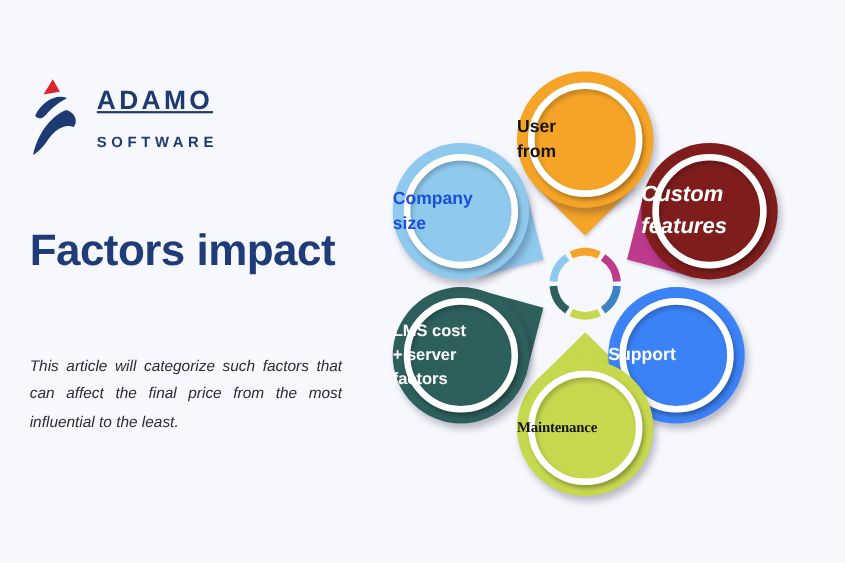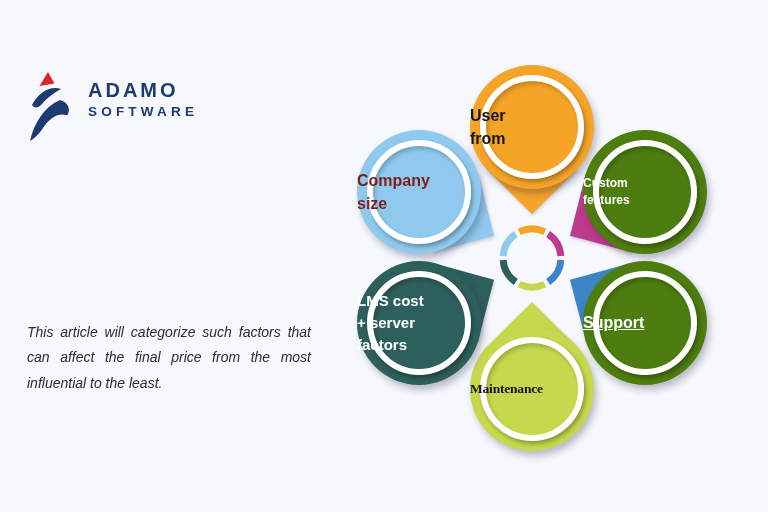--- a/index.html
+++ b/index.html
@@ -9,24 +9,24 @@
     overflow: hidden;
     background: #F7F8FD;
     font-family: "Liberation Sans", sans-serif;
   }
 
   
   .logo { position: absolute; left: 30px; top: 68px; display: flex; align-items: flex-start; }
   .logo-icon { width: 50px; height: 76px; }
   .logo-text { margin-left: 8px; margin-top: 12px; color: #1E3A72; }
   .logo-brand {
-    font-size: 20px; font-weight: 700; letter-spacing: 3px; line-height: 1;
+    font-size: 24px; font-weight: 700; letter-spacing: 3px; line-height: 1; text-decoration: underline;
   }
   .logo-sub {
-    font-size: 13.5px; font-weight: 700; letter-spacing: 4.2px; line-height: 1; margin-top: 5px;
+    font-size: 13.5px; font-weight: 700; letter-spacing: 4.2px; line-height: 1; margin-top: 19px;
   }
 
   
   .headline {
     position: absolute; left: 27px; top: 204px;
     font-size: 40px; font-weight: 700; line-height: 1.24;
     color: #1F3C78; letter-spacing: -0.5px;
   }
   .headline .hl-red { color: #D7282F; }
   .description {
@@ -48,42 +48,43 @@
     box-shadow: 3px 5px 7px rgba(30,30,60,0.28);
   }
   .bubble::before {
     content: ""; position: absolute; inset: 10px; border-radius: 50%;
     border: 6px solid #FFFFFF;
     box-shadow: 2px 3px 4px rgba(0,0,0,0.30), inset 2px 3px 4px rgba(0,0,0,0.20);
   }
   .bubble span { display: block; position: relative; line-height: 1.45; }
 
   .bubble-user        { left: 470px; top:  65px; background: #F6A428; color: #141414; font-size: 16px; }
-  .bubble-custom      { left: 583px; top: 130px; background: #4d7c0f; color: #FFFFFF; font-size: 12px; }
-  .bubble-support     { left: 583px; top: 261px; background: #4d7c0f; color: #FFFFFF; font-size: 16px; text-decoration: underline; }
+  .bubble-custom      { left: 583px; top: 130px; background: #7f1d1d; color: #FFFFFF; font-size: 20px; font-style: italic; }
+  .bubble-support     { left: 553px; top: 261px; background: #3b82f6; color: #FFFFFF; font-size: 16px; }
   .bubble-maintenance { left: 470px; top: 327px; background: #C6D94E; color: #141414; font-size: 13.5px; letter-spacing: -0.2px; font-family: Liberation Serif, serif; }
   .bubble-lms         { left: 357px; top: 261px; background: #2D5F5C; color: #FFFFFF; font-size: 15px; }
-  .bubble-company     { left: 357px; top: 130px; background: #8FCAEE; color: #7f1d1d; font-size: 16px; }
+  .bubble-company     { left: 357px; top: 130px; background: #8FCAEE; color: #1d4ed8; font-size: 16px; }
 </style>
 </head>
 <body>
 
 <div class="logo">
   <svg class="logo-icon" viewBox="0 0 50 74">
     <path d="M18 3 L24.5 14.5 L9.5 17 Z" fill="#D9262C"></path>
     <path d="M2 36 C 8 24, 20 16, 31 20 C 24 24, 18 28, 12 35 C 8 39.5, 4 39.5, 2 36 Z" fill="#1E3A72"></path>
     <path d="M0 72 C 4 54, 14 38, 30 31 C 38 33, 41.5 41, 37 46.5 C 28 43, 19 50, 13 59 C 9 65, 4 70, 0 72 Z" fill="#1E3A72"></path>
   </svg>
   <div class="logo-text">
     <div class="logo-brand">ADAMO</div>
     <div class="logo-sub">SOFTWARE</div>
   </div>
 </div>
 
 <div class="headline">
+  <div>Factors impact</div>
 </div>
 
 <p class="description">This article will categorize such factors that can affect the final price from the most influential to the least.</p>
 
 <svg class="diagram-svg" width="768" height="512" viewBox="0 0 768 512">
 
   <path class="tail" d="M485.9 168.5 L578.1 168.5 L532 214 Z" fill="#F6A428"></path>
   <path class="tail" d="M586 173.1 L632.4 252.6 L570 235.8 Z" fill="#BE3A8C"></path>
   <path class="tail" d="M632 262.7 L586.3 342.2 L570 279.8 Z" fill="#3D84C6"></path>
   <path class="tail" d="M485.9 347.5 L578.1 347.5 L532 302 Z" fill="#C6D94E"></path>

